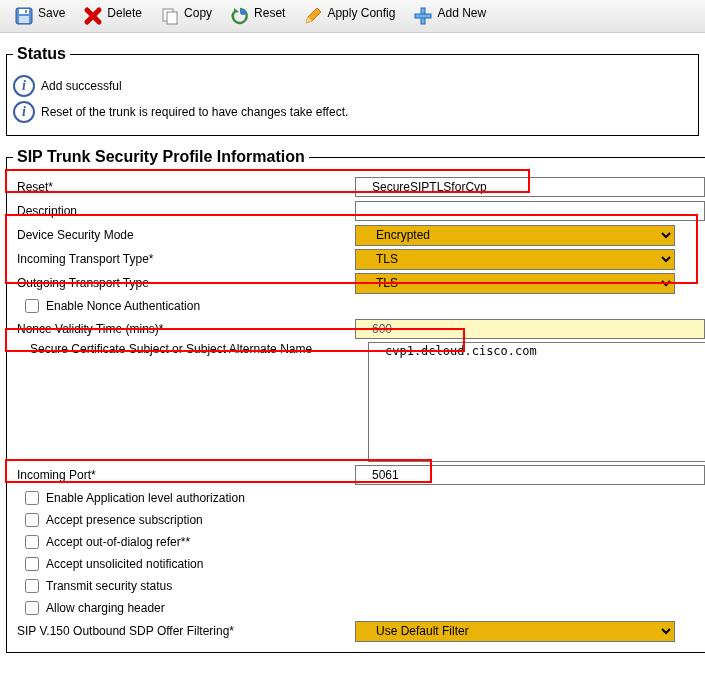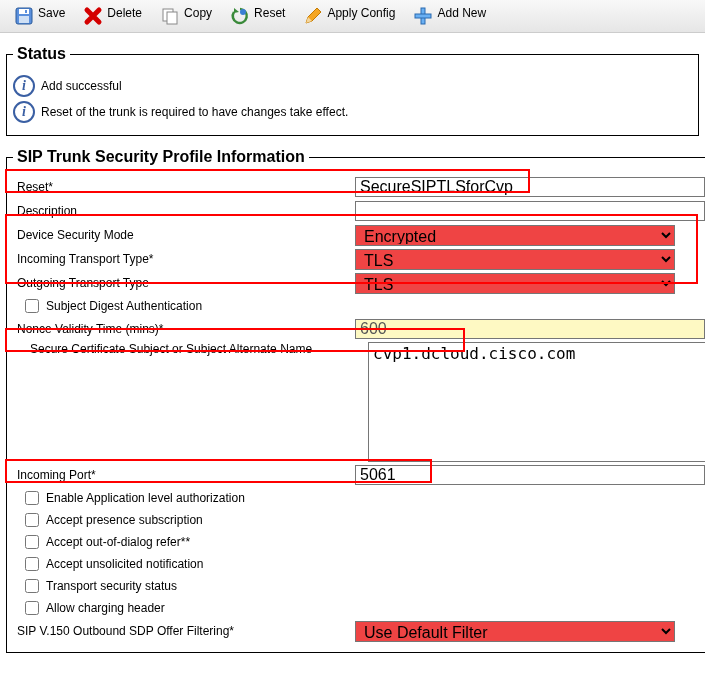--- a/index.html
+++ b/index.html
@@ -74,28 +74,28 @@
   }
   .form-label {
     width: 342px;
     padding-left: 4px;
     flex-shrink: 0;
   }
   .form-input,
   .form-select {
     width: 320px;
     height: 20px;
-    font-size: 16px;
-    padding: 1px 4px;
+    font-size: 12px;
+    padding: 1px 16px;
     border: 1px solid #767676;
     background: #fff;
   }
   .form-select {
     height: 21px;
-    background: #ef4444;
+    background: #eab308;
   }
   .form-input.wide {
     width: 350px;
   }
   .form-input[readonly] {
     background: #fef9c3;
     color: #555;
   }
   textarea.form-input {
     width: 397px;
@@ -227,21 +227,21 @@
     </div>
     <div class="form-row">
       <div class="form-label">Outgoing Transport Type</div>
       <select class="form-select" style="width:320px">
         <option>TLS</option>
       </select>
     </div>
 
     <div class="checkbox-row">
       <input type="checkbox" style="">
-      <span>Subject Digest Authentication</span>
+      <span>Enable Nonce Authentication</span>
     </div>
 
     <div class="form-row">
       <div class="form-label">Nonce Validity Time (mins)*</div>
       <input class="form-input wide" type="text" readonly="" value="600" style="">
     </div>
 
     <div class="form-row" style="align-items:flex-start;margin-left:13px;">
       <div class="form-label">Secure Certificate Subject or Subject Alternate Name</div>
       <textarea class="form-input" style="">cvp1.dcloud.cisco.com</textarea>
@@ -263,21 +263,21 @@
     <div class="checkbox-row">
       <input type="checkbox" style="">
       <span>Accept out-of-dialog refer**</span>
     </div>
     <div class="checkbox-row">
       <input type="checkbox" style="">
       <span>Accept unsolicited notification</span>
     </div>
     <div class="checkbox-row">
       <input type="checkbox" style="">
-      <span>Transport security status</span>
+      <span>Transmit security status</span>
     </div>
     <div class="checkbox-row">
       <input type="checkbox" style="">
       <span>Allow charging header</span>
     </div>
 
     <div class="form-row">
       <div class="form-label">SIP V.150 Outbound SDP Offer Filtering*</div>
       <select class="form-select" style="width:320px">
         <option>Use Default Filter</option>

